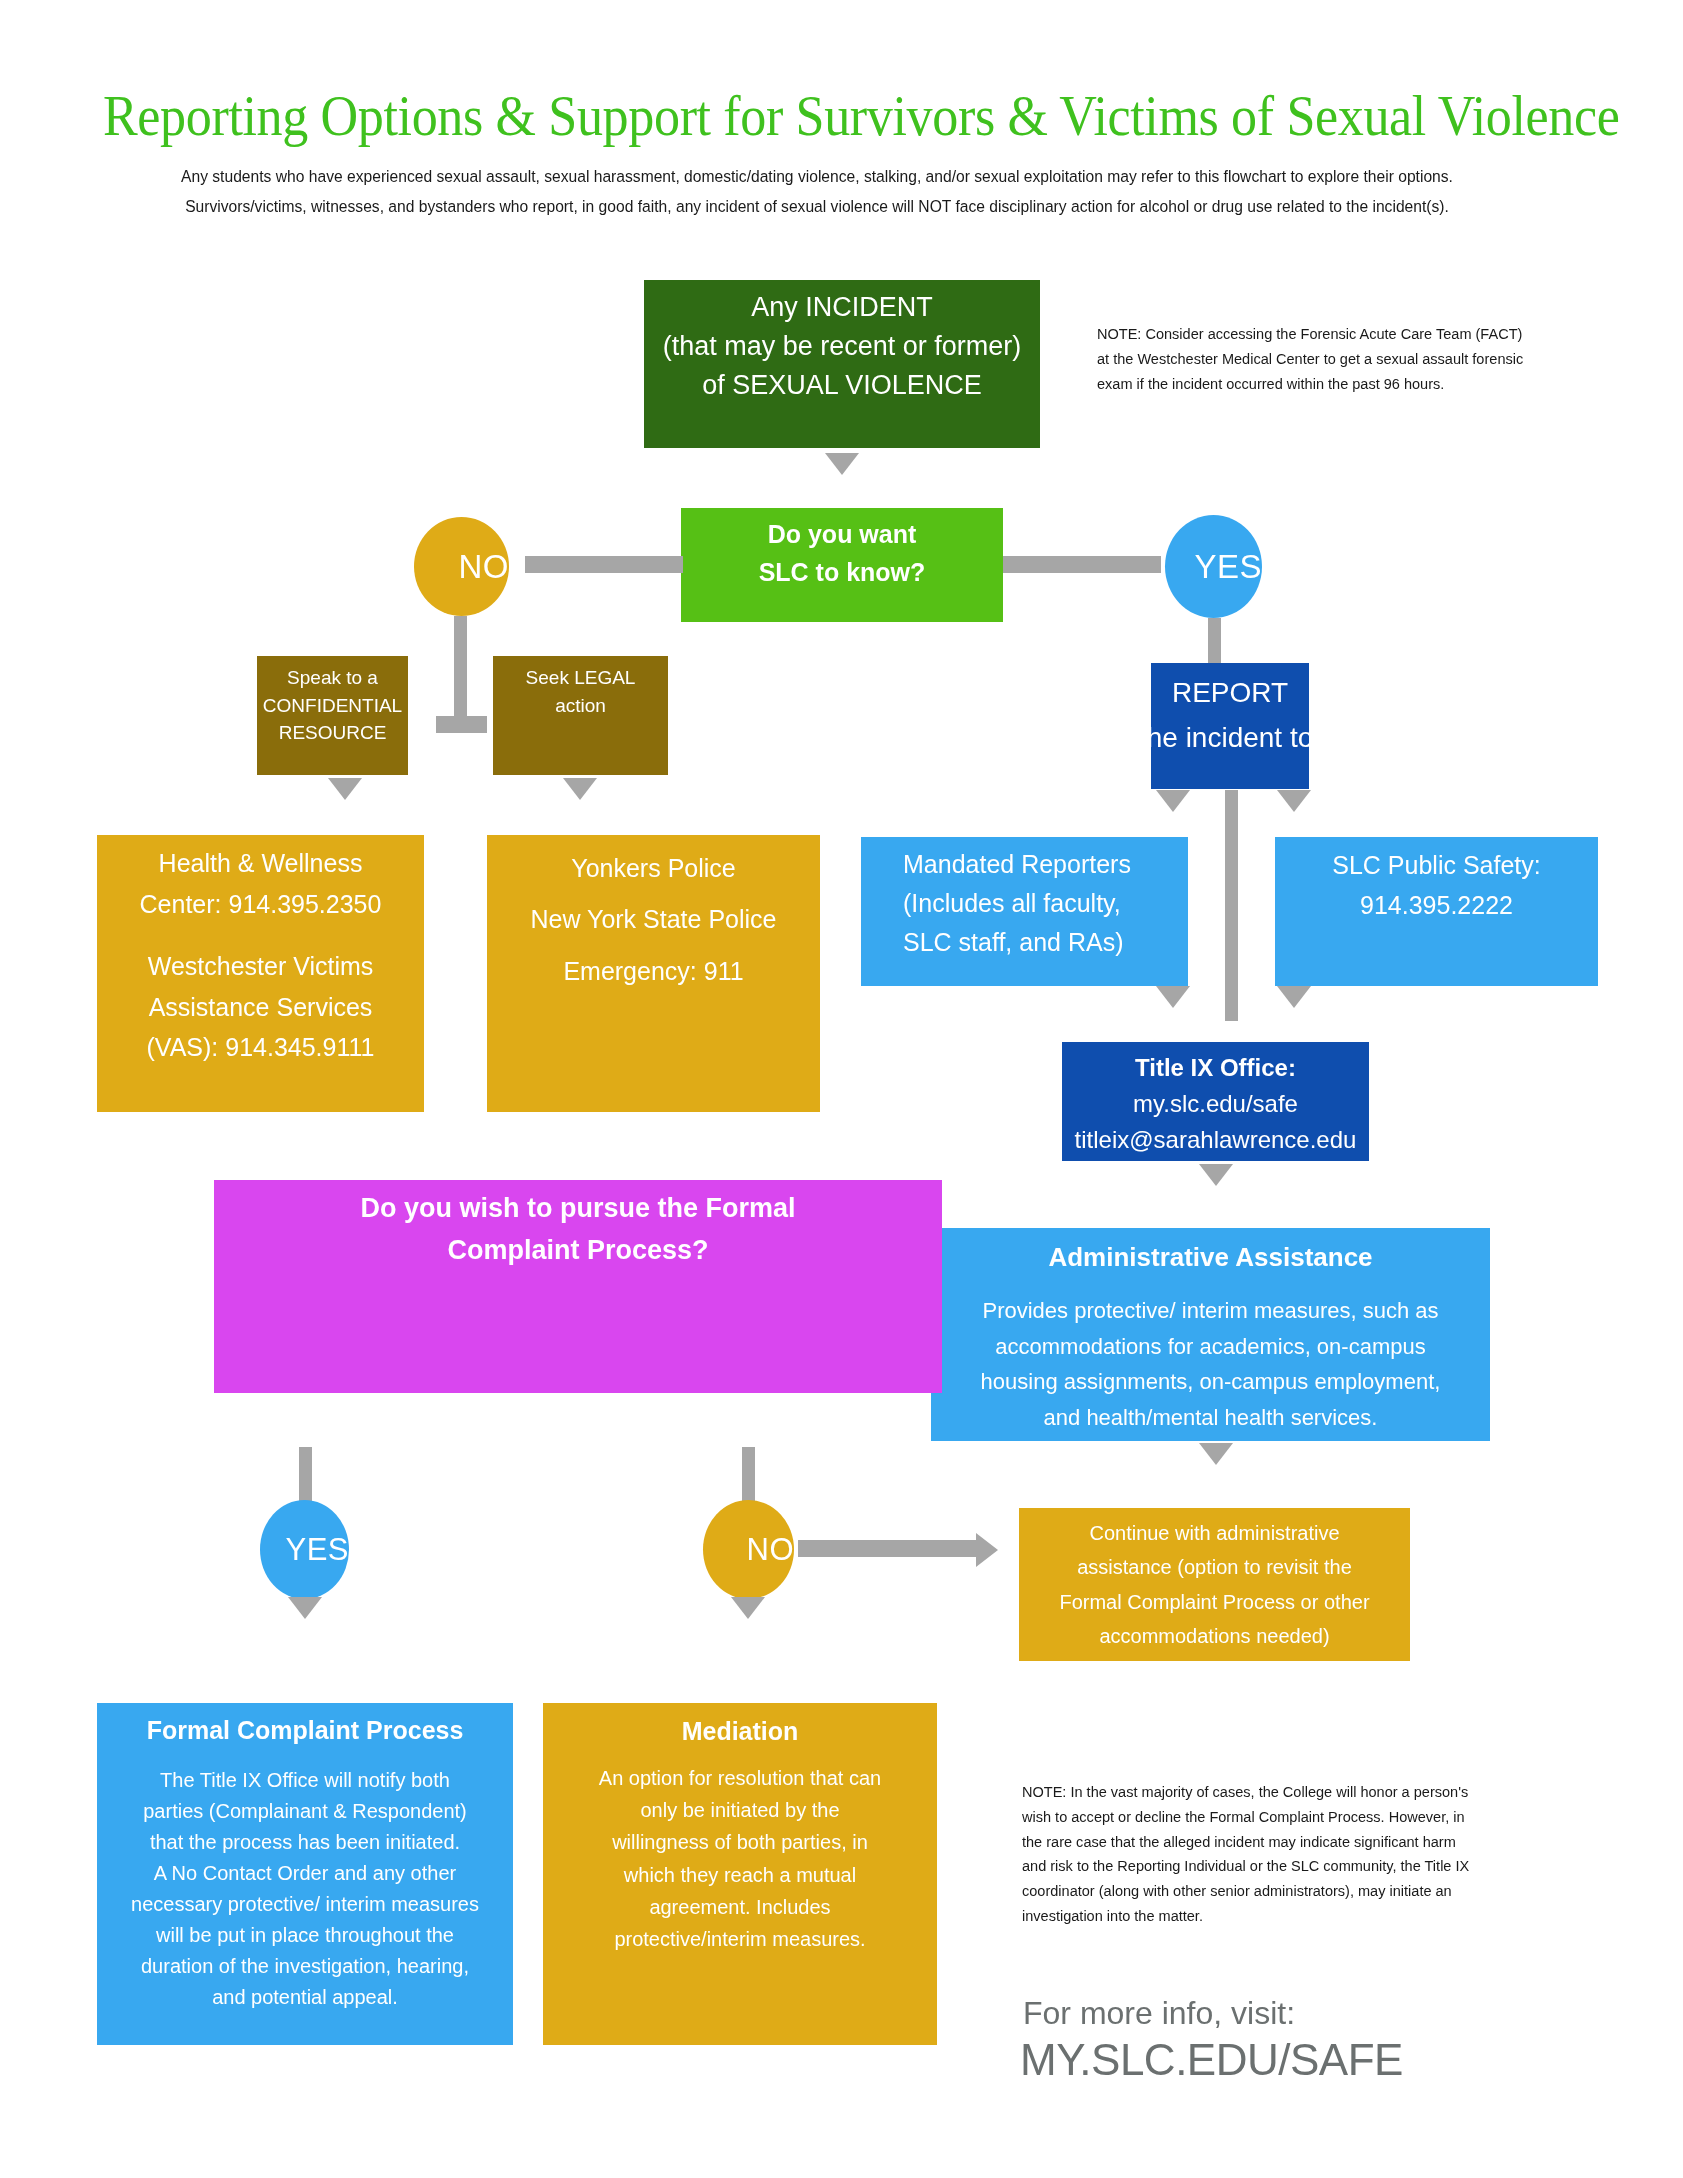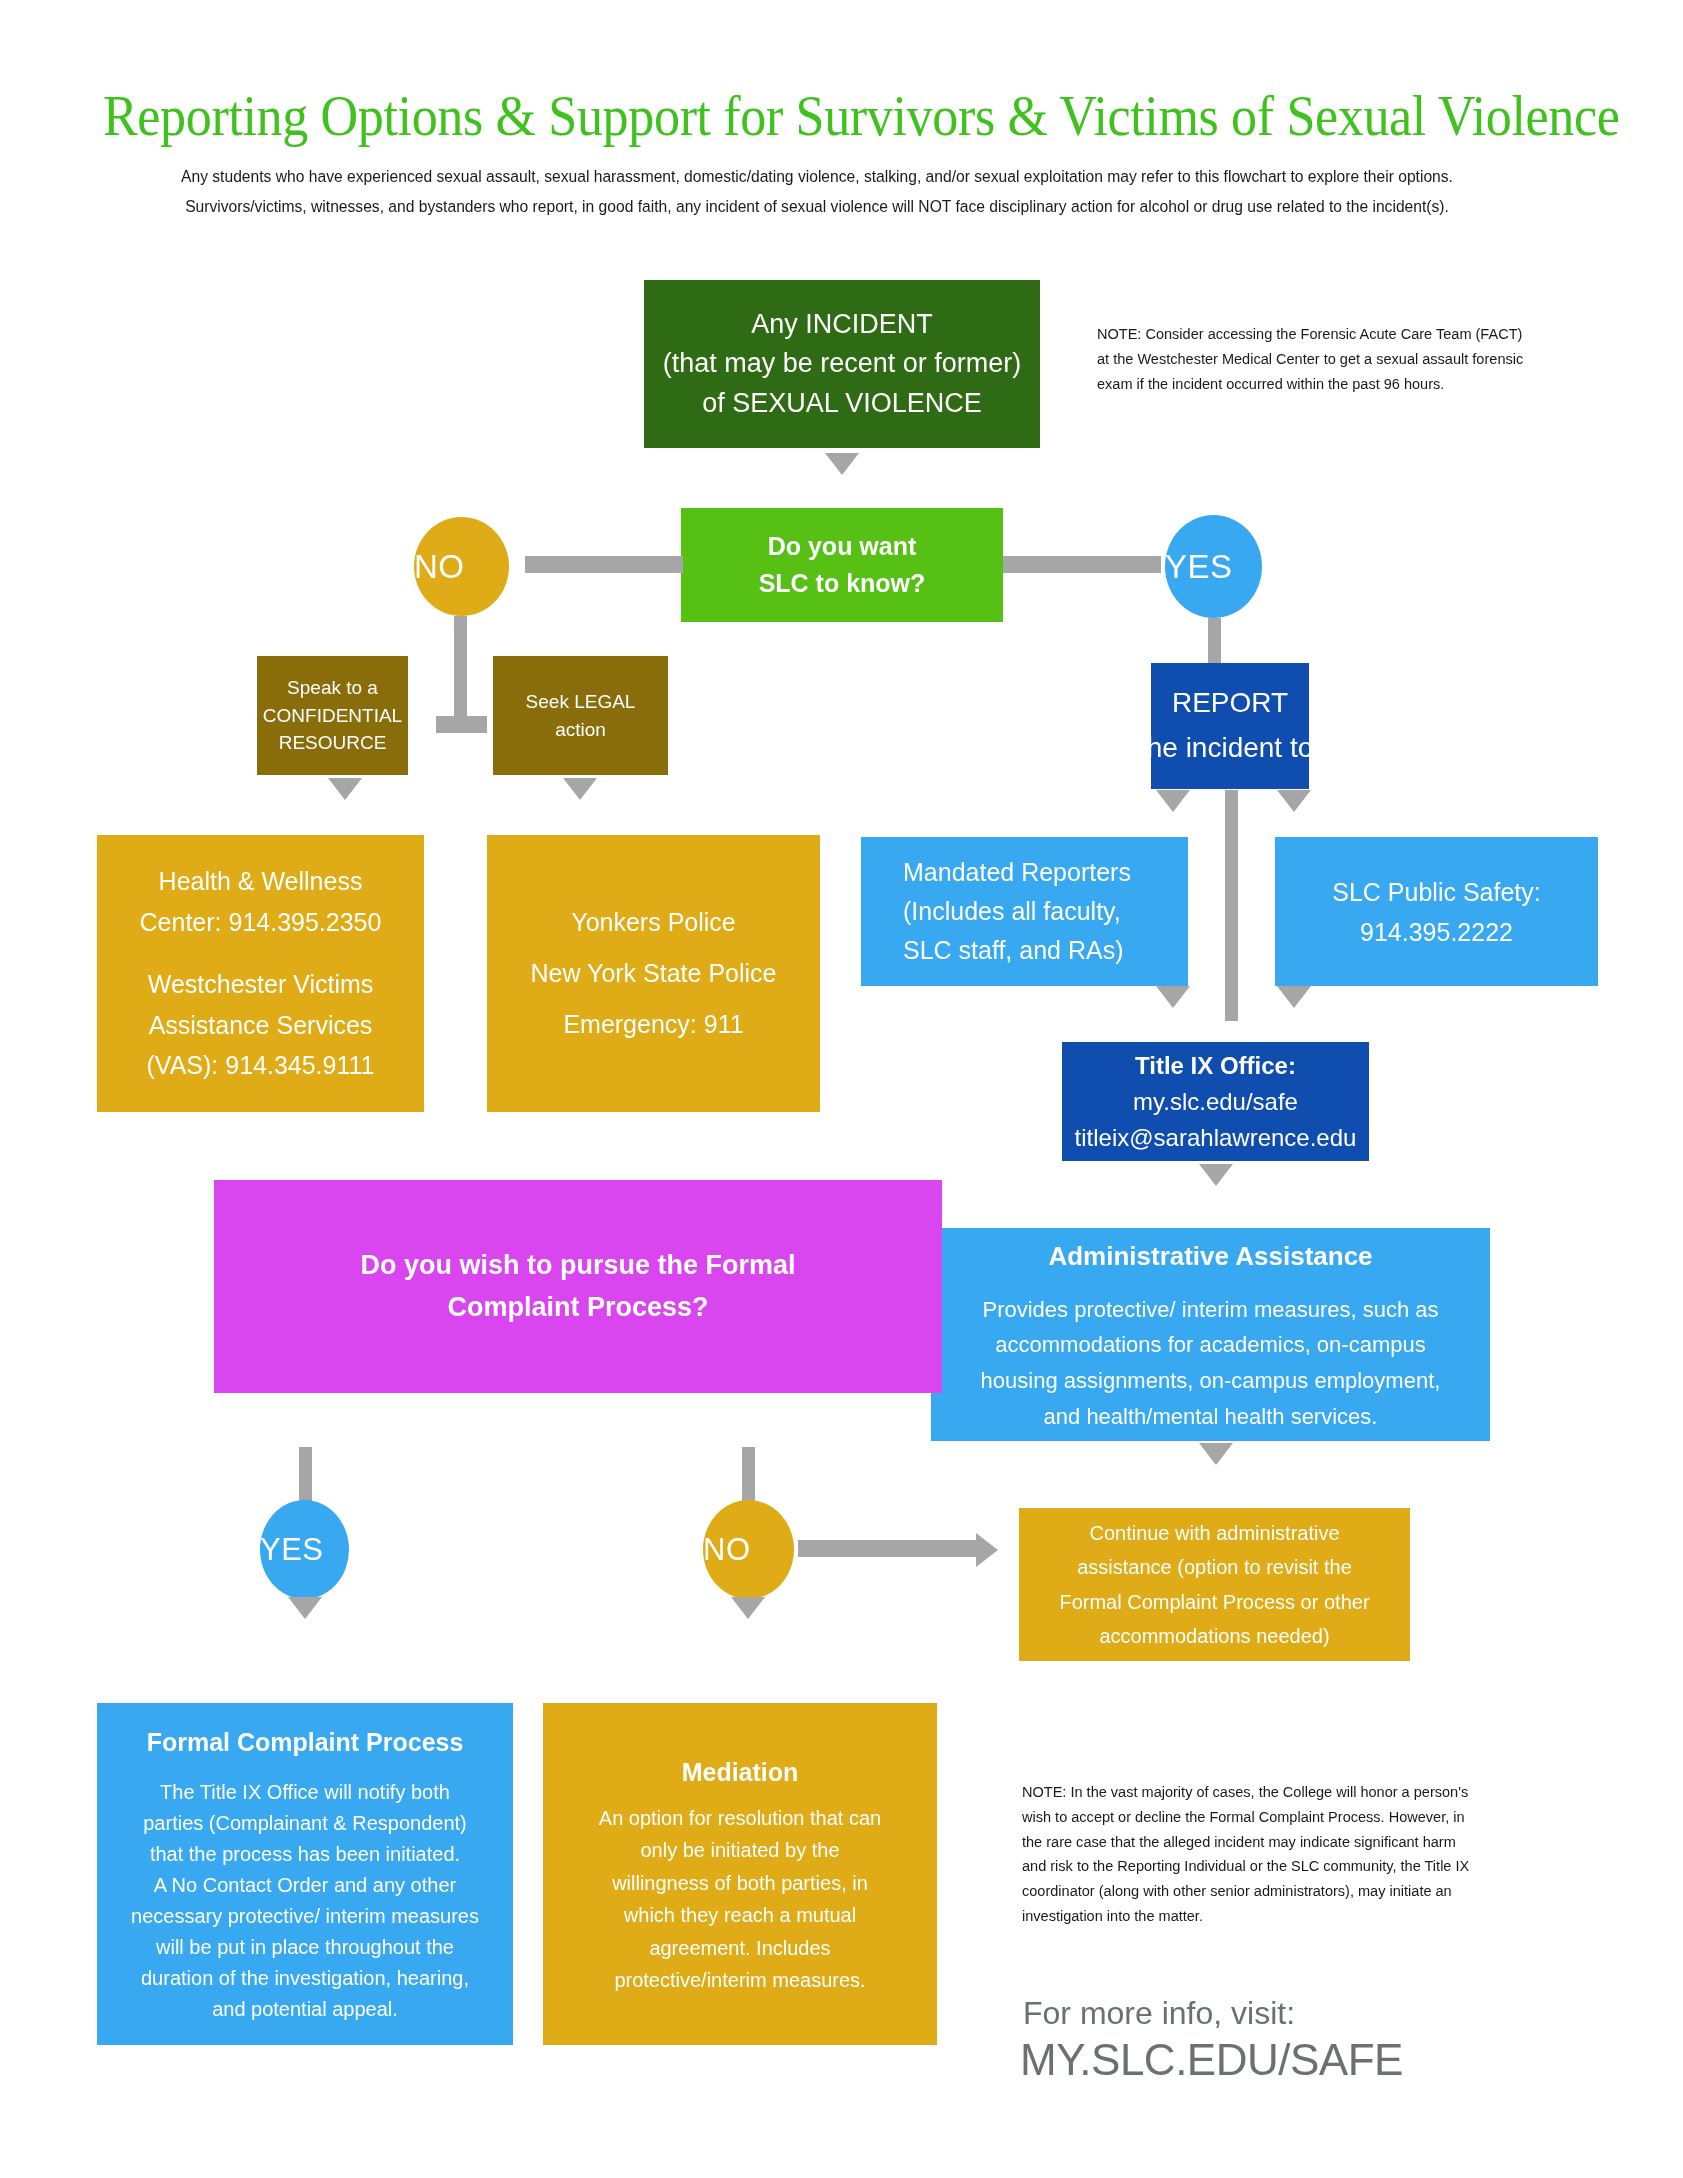--- a/index.html
+++ b/index.html
@@ -48,38 +48,38 @@
   }
   .subtitle div { white-space: nowrap; }
 
   
   .box {
     position: absolute;
     box-sizing: border-box;
     display: flex;
     flex-direction: column;
     align-items: center;
-    justify-content: center;
+    justify-content: flex-start;
     text-align: center;
     color: #ffffff;
     padding: 8px 12px;
   }
   .box .ln { white-space: nowrap; }
   .box .hd {
     font-weight: bold;
     margin-bottom: 15px;
   }
 
   
   .circle {
     position: absolute;
     box-sizing: border-box;
     display: flex;
     align-items: center;
-    justify-content: flex-start;
+    justify-content: flex-end;
     border-radius: 50%;
     color: #ffffff;
     font-size: 33px;
     letter-spacing: 0.5px;
   }
 
   
   .vline, .hline {
     position: absolute;
     background: #a6a6a6;

